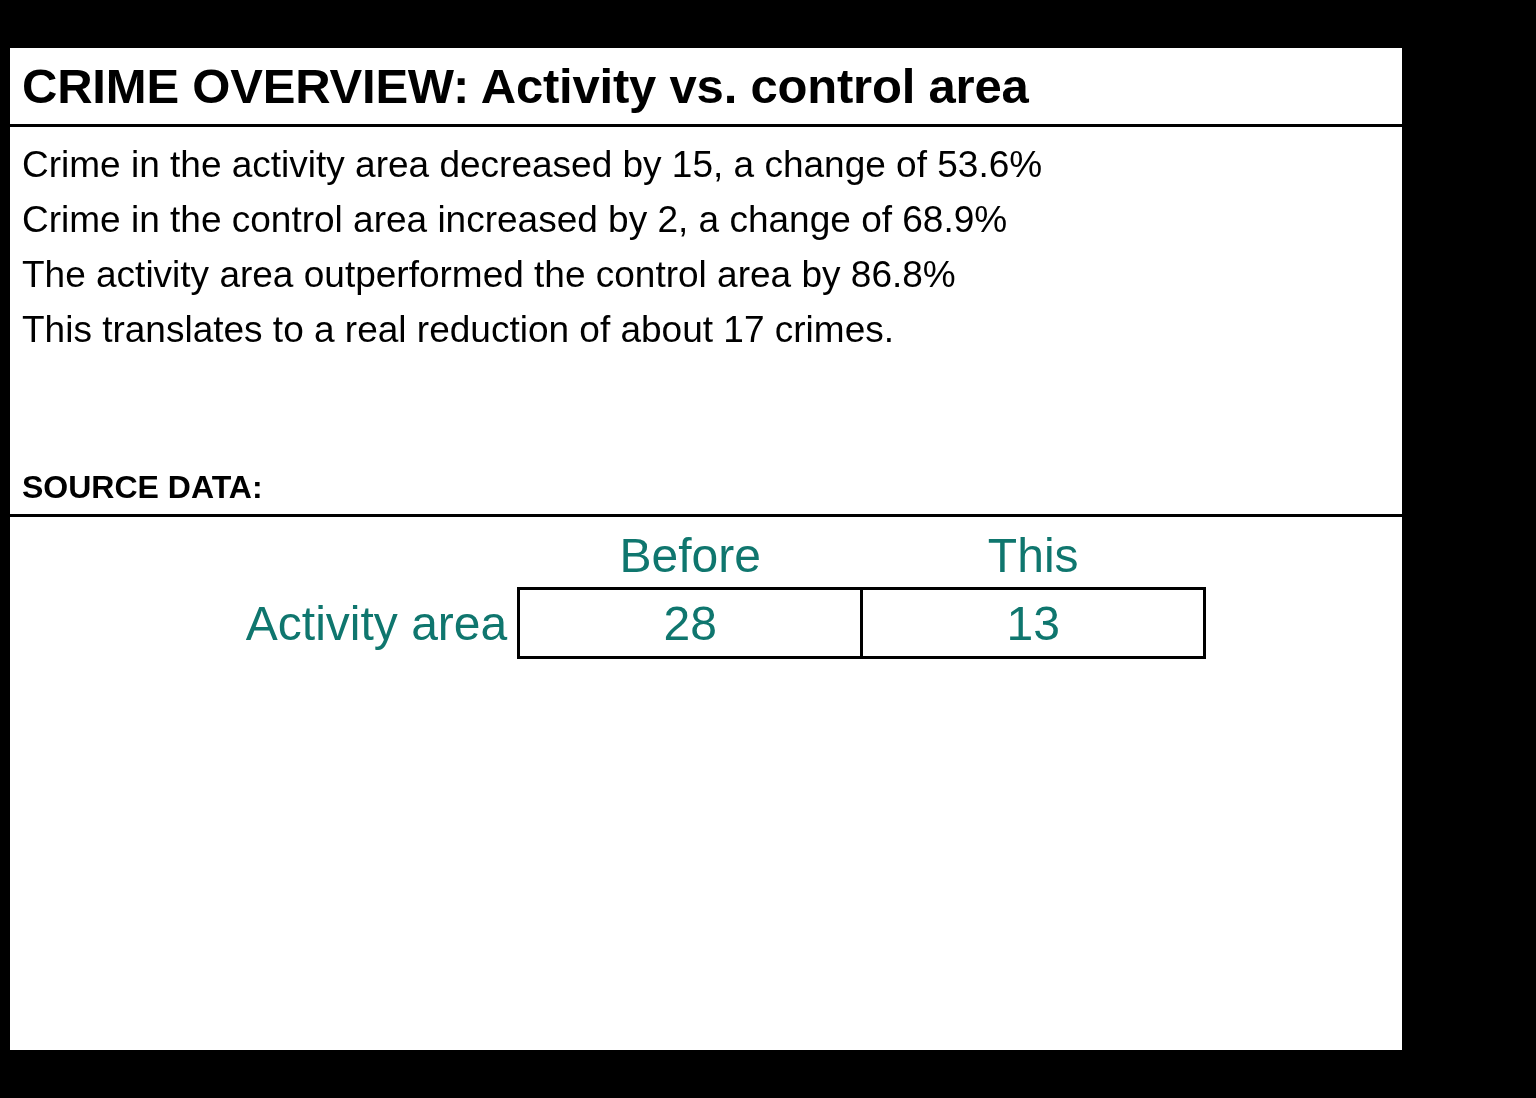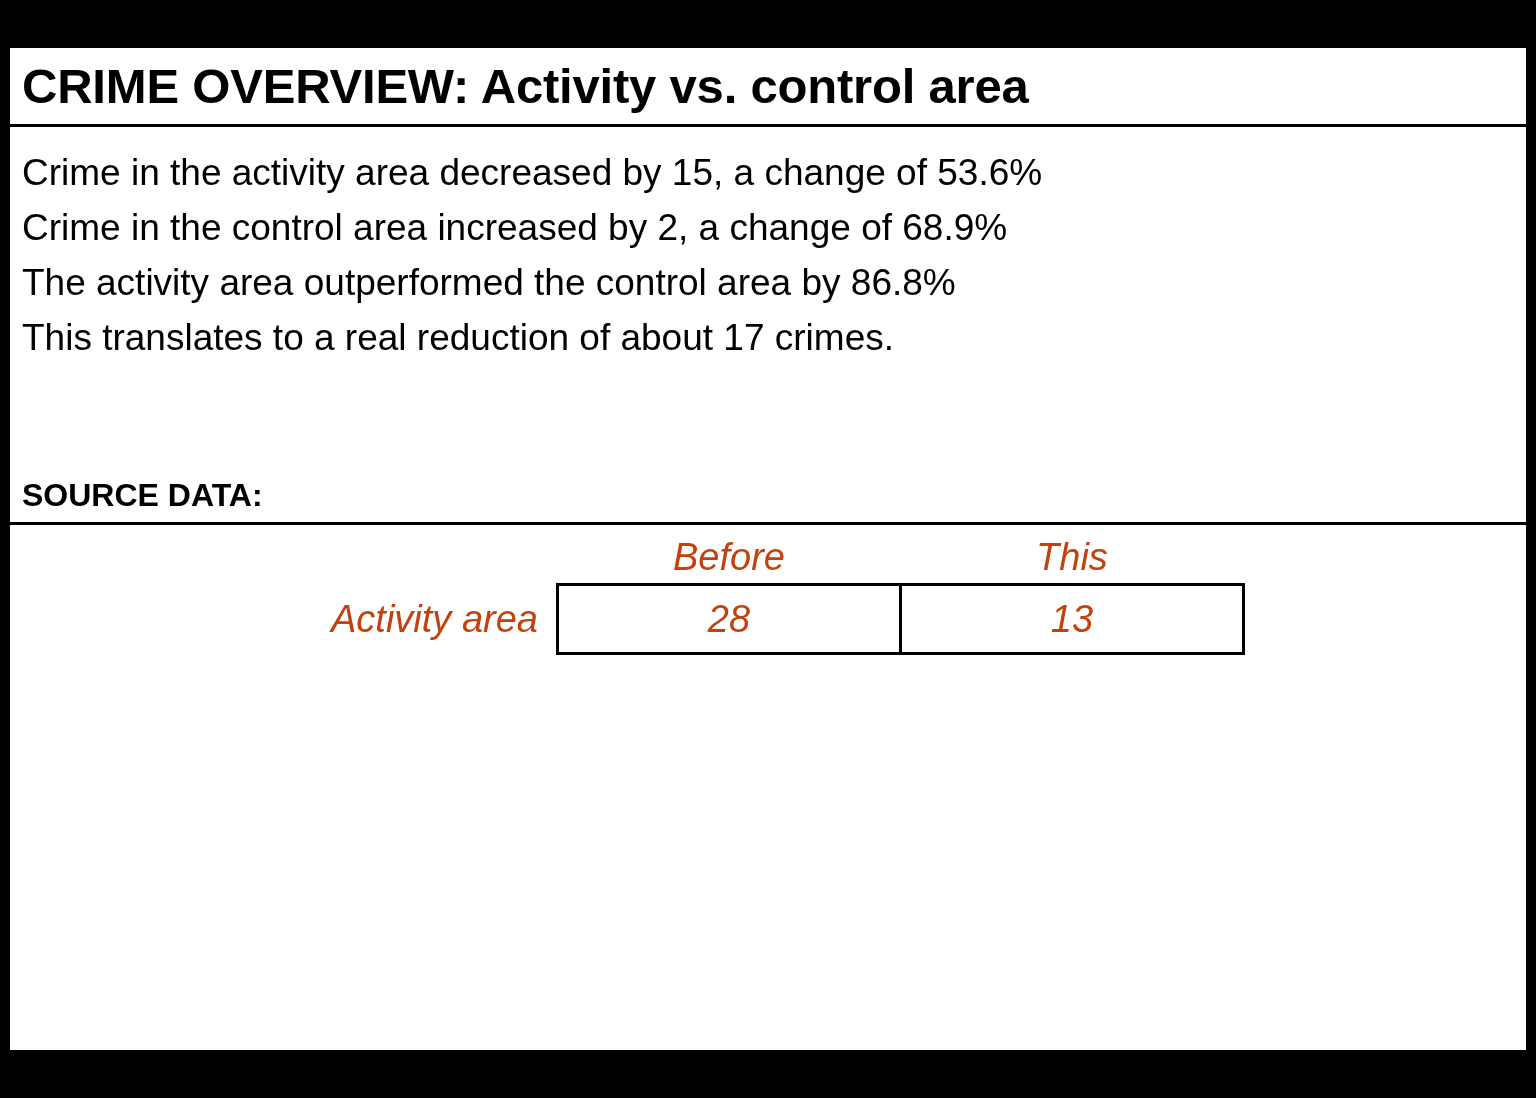--- a/index.html
+++ b/index.html
@@ -10,21 +10,21 @@
   body {
     width: 1536px;
     height: 1098px;
     font-family: "Liberation Sans", sans-serif;
     overflow: hidden;
   }
   .page {
     position: absolute;
     left: 10px;
     top: 45px;
-    width: 1516px;
+    width: 1392px;
     height: 1005px;
     background: #ffffff;
     box-sizing: border-box;
   }
   .header-row {
     border-top: 3px solid #000000;
     border-bottom: 3px solid #000000;
     height: 82px;
     display: flex;
     align-items: center;
@@ -33,21 +33,20 @@
   .header-title {
     font-size: 49px;
     font-weight: bold;
     letter-spacing: -0.2px;
     padding-left: 12px;
     white-space: nowrap;
     color: #000000;
   }
   .body-block {
     padding: 10px 28px 0 12px;
-    margin-top: 8px;
   }
   .line {
     font-size: 37px;
     color: #000000;
     line-height: 1.0;
     padding: 9px 0 9px 0;
     white-space: nowrap;
   }
   .line.bold {
     font-weight: bold;
@@ -69,39 +68,38 @@
   .table-wrap {
     padding-top: 8px;
     display: flex;
     justify-content: center;
   }
   table.data {
     border-collapse: collapse;
     margin-left: 40px;
   }
   table.data td, table.data th {
-    font-size: 38px;
+    font-size: 48px;
     font-weight: normal;
-    color: #c2410c;
+    color: #0f766e;
     text-align: center;
     padding: 3px 0;
-    font-style: italic;
   }
   table.data .corner {
     border: none;
   }
   table.data .colhead {
     border: none;
     width: 340px;
     padding-bottom: 4px;
   }
   table.data .rowhead {
     border: none;
     text-align: left;
-    padding-right: 18px;
+    padding-right: 10px;
     white-space: nowrap;
   }
   table.data .cell {
     border: 3px solid #000000;
     width: 340px;
     height: 60px;
   }
 </style>
 </head>
 <body>

